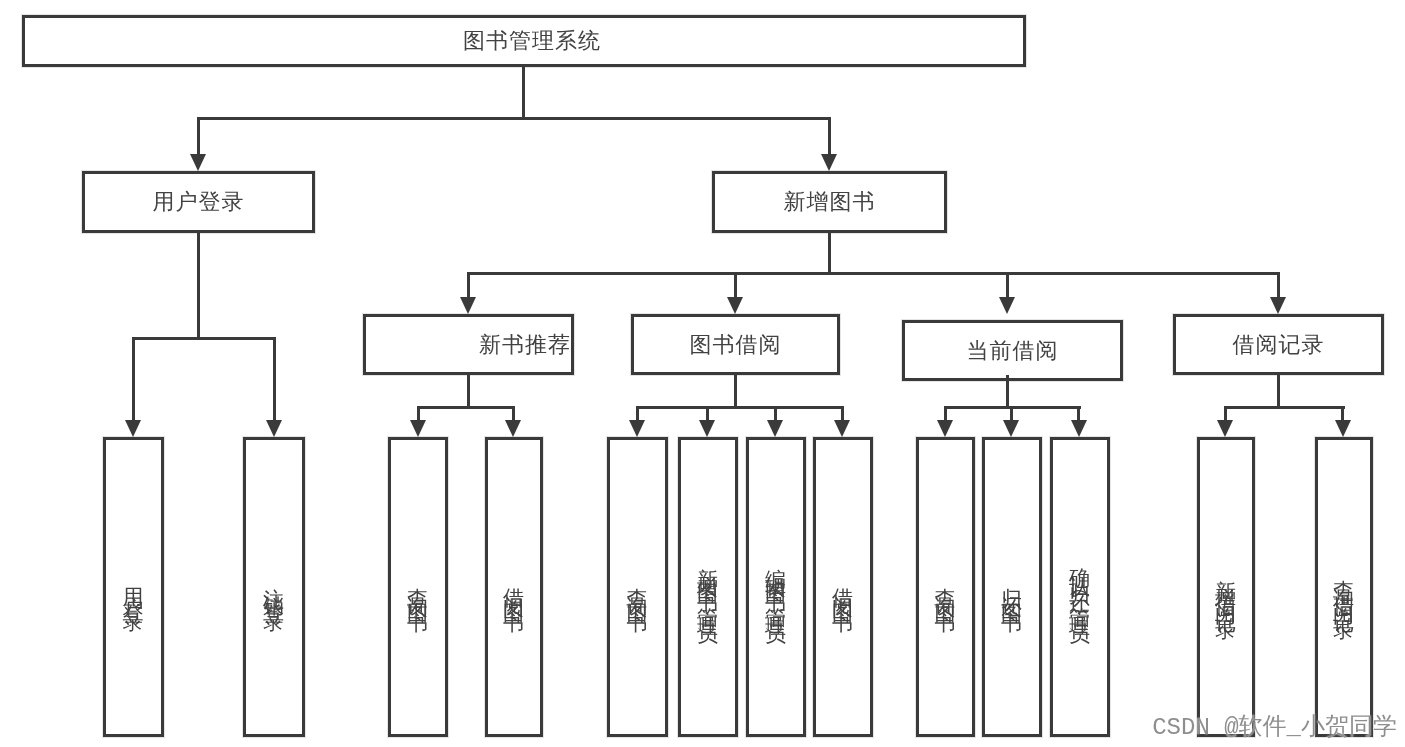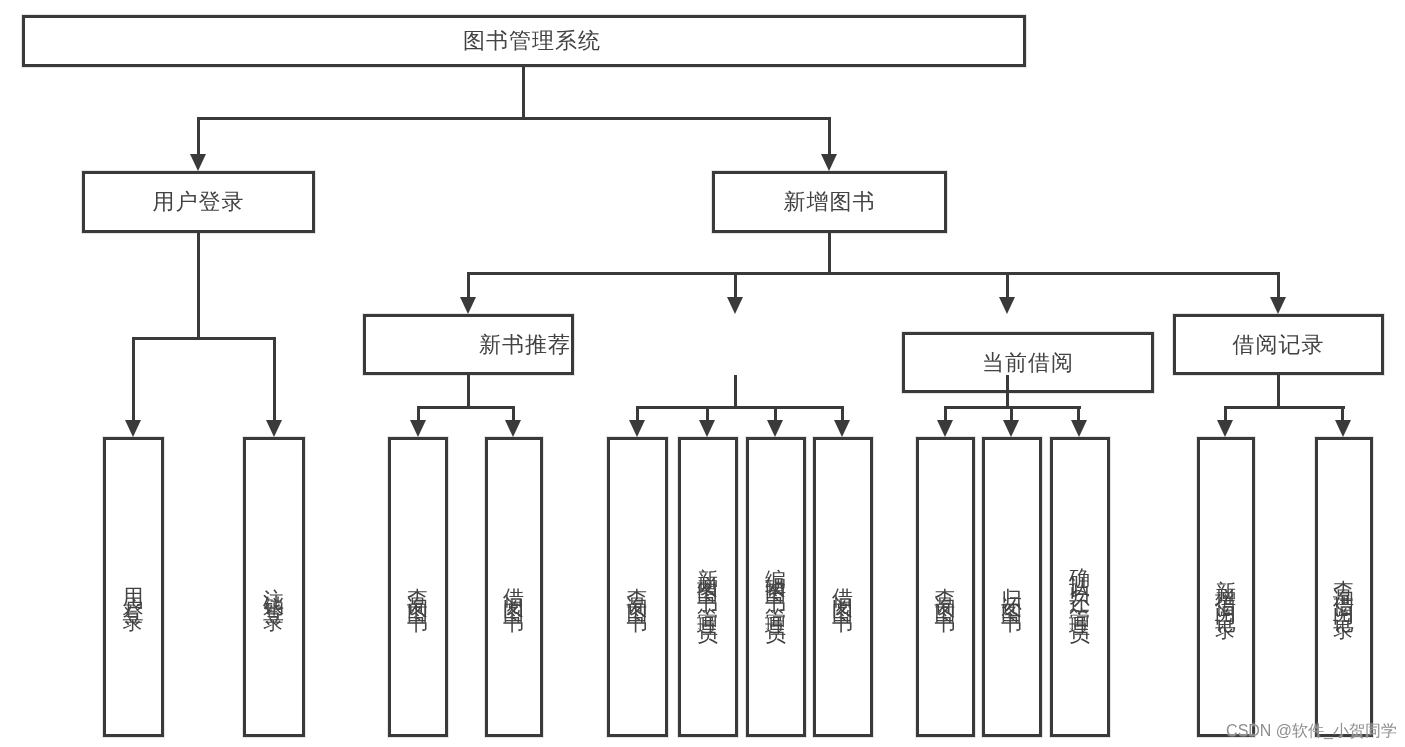--- a/index.html
+++ b/index.html
@@ -48,24 +48,25 @@
   .hline{position:absolute;height:3px;background:var(--line);}
   .arrow{
     position:absolute;width:0;height:0;
     border-left:8px solid transparent;
     border-right:8px solid transparent;
     border-top:17px solid var(--line);
   }
   .watermark{
     position:absolute;
     right:8px;bottom:5px;
-    font-size:16px;
+    font-size:24px;
     color:var(--watermark);
     text-shadow:0 0 2px #fff;
     white-space:nowrap;
+    font-family:Liberation Mono, monospace;
   }
 </style>
 </head>
 <body>
 
 <div class="canvas">
 
   <div class="node" style="left:22px;top:15px;width:1004px;height:52px;padding-left:16px;">
     <span>图书管理系统</span>
   </div>
@@ -104,21 +105,24 @@
     <div class="vline" style="left:1277px;top:272px;height:27px;"></div>
     <div class="arrow" style="left:460px;top:297px;"></div>
     <div class="arrow" style="left:727px;top:297px;"></div>
     <div class="arrow" style="left:999px;top:297px;"></div>
     <div class="arrow" style="left:1270px;top:297px;"></div>
   </div>
 
   <div class="node" style="left:363px;top:314px;width:211px;height:61px;justify-content:flex-end;">
     <span>新书推荐</span>
   </div>
-  <div class="node" style="left:902px;top:332px;width:252px;height:61px;">
+  <div class="node" style="left:631px;top:314px;width:209px;height:61px;">
+    <span>图书借阅</span>
+  </div>
+  <div class="node" style="left:902px;top:320px;width:221px;height:61px;">
     <span>当前借阅</span>
   </div>
   <div class="node" style="left:1173px;top:314px;width:211px;height:61px;">
     <span>借阅记录</span>
   </div>
 
   <div>
     <div class="vline" style="left:467px;top:375px;height:33px;"></div>
     <div class="hline" style="left:417px;top:406px;width:98px;"></div>
     <div class="vline" style="left:417px;top:406px;height:16px;"></div>

